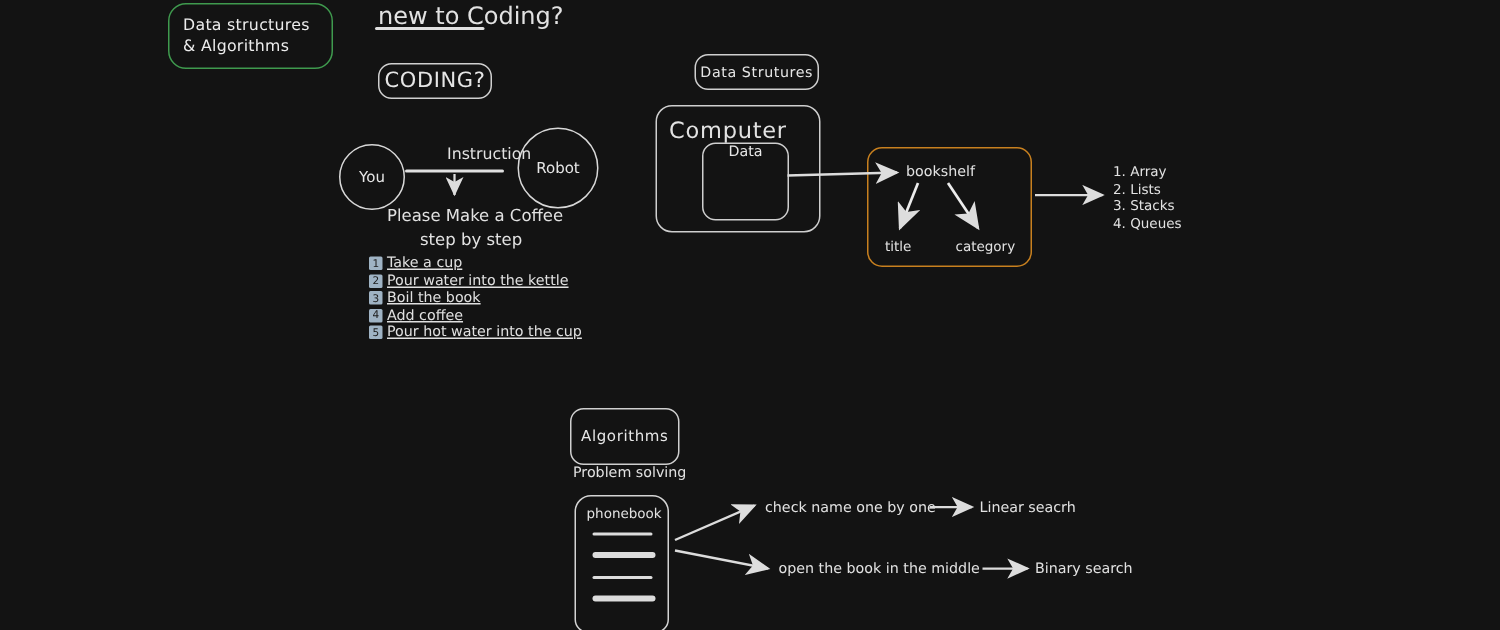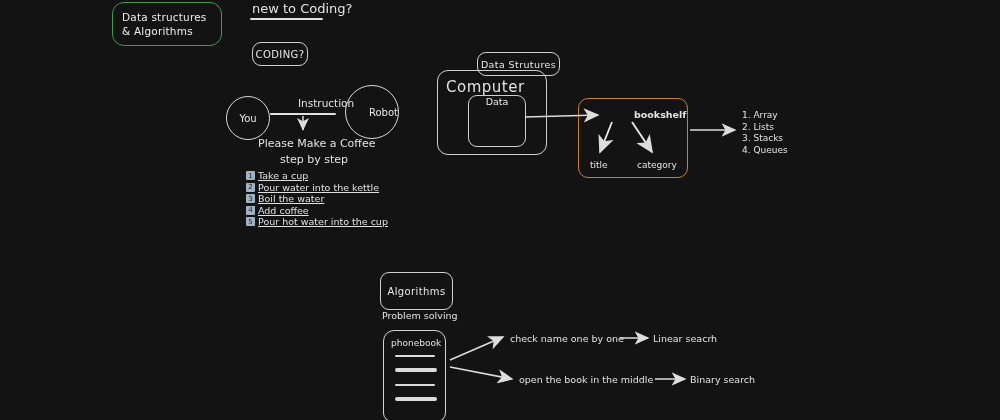--- a/index.html
+++ b/index.html
@@ -47,43 +47,43 @@
     font-size: 10.5px;
     line-height: 14px;
     letter-spacing: .2px;
     color: #ececec;
     white-space: normal;
   }
 
   
   #new-to-coding {
     left: 252px; top: 1px;
-    font-size: 13px;
+    font-size: 16px;
     padding-bottom: 3px;
   }
   #new-to-coding-underline {
     left: 250px; top: 18px; width: 73px; height: 2px;
     background: #e0e0e0; border-radius: 2px;
   }
   #coding-box {
-    left: 252px; top: 42px; width: 56px; height: 24px;
-    font-size: 10px;
+    left: 252px; top: 42px; width: 76px; height: 24px;
+    font-size: 14px;
   }
 
   
   .circle {
     position: absolute;
     border: 1.7px solid #d8d8d8;
     border-radius: 50%;
     display: flex; align-items: center; justify-content: center;
     font-size: 10px;
     color: #e6e6e6;
   }
   #you-circle  { left: 226px; top: 96px; width: 42px; height: 42px; }
-  #robot-circle{ left: 345px; top: 85px; width: 52px; height: 52px; justify-content: flex-end; }
+  #robot-circle{ left: 345px; top: 85px; width: 52px; height: 52px; }
 
   #instruction-label { left: 274px; top: 97px; font-size: 10.5px; margin-left: 24px; }
   #instruction-underline {
     left: 270px; top: 113px; width: 66px; height: 2px;
     background: #e0e0e0; border-radius: 2px;
   }
 
   #coffee-line   { left: 258px; top: 137px; font-size: 11px; text-align: right; }
   #stepbystep    { left: 280px; top: 153px; font-size: 11px; }
 
@@ -100,41 +100,41 @@
     font-size: 7px;
     display: flex; align-items: center; justify-content: center;
     border-radius: 1px;
     margin-right: 3px;
     flex: none;
     font-family: "DejaVu Sans", sans-serif;
   }
   .step-text { font-size: 9.5px; color: #e0e0e0; white-space: nowrap; text-decoration: underline; }
 
   
-  #ds-box { left: 477px; top: 36px; width: 83px; height: 24px; font-size: 9.5px; margin-top: 16px; }
+  #ds-box { left: 463px; top: 36px; width: 83px; height: 24px; font-size: 9.5px; }
 
   #computer-box {
     left: 437px; top: 70px; width: 110px; height: 85px;
     border: 1.6px solid #cfcfcf; border-radius: 11px;
     box-sizing: border-box;
   }
   #computer-label { left: 446px; top: 78px; font-size: 15px; letter-spacing:.5px; }
   #data-box {
     left: 468px; top: 95px; width: 58px; height: 52px;
     border: 1.6px solid #cfcfcf; border-radius: 9px;
     box-sizing: border-box;
     display: flex; align-items: flex-start; justify-content: center;
     font-size: 9.5px;
   }
 
   #bookshelf-box {
     left: 578px; top: 98px; width: 110px; height: 80px;
     border-radius: 10px;
   }
-  #bookshelf-label { left: 634px; top: 109px; font-size: 9.5px; font-weight: bold; }
+  #bookshelf-label { left: 604px; top: 109px; font-size: 9.5px; }
   #title-label     { left: 590px; top: 160px; font-size: 9px; }
   #category-label  { left: 637px; top: 160px; font-size: 9px; }
 
   #ds-list { position: absolute; left: 742px; top: 110px; }
   .ds-item { font-size: 9px; line-height: 11.5px; color: #e2e2e2; white-space: nowrap; }
 
   
   #algo-box { left: 380px; top: 272px; width: 73px; height: 38px; font-size: 10px; }
   #problem-solving { left: 382px; top: 310px; font-size: 9.5px; }
 
@@ -190,21 +190,21 @@
     <div class="step-row">
       <span class="step-num">1</span>
       <span class="step-text">Take a cup</span>
     </div>
     <div class="step-row">
       <span class="step-num">2</span>
       <span class="step-text">Pour water into the kettle</span>
     </div>
     <div class="step-row">
       <span class="step-num">3</span>
-      <span class="step-text">Boil the water</span>
+      <span class="step-text">Boil the book</span>
     </div>
     <div class="step-row">
       <span class="step-num">4</span>
       <span class="step-text">Add coffee</span>
     </div>
     <div class="step-row">
       <span class="step-num">5</span>
       <span class="step-text">Pour hot water into the cup</span>
     </div>
   </div>

